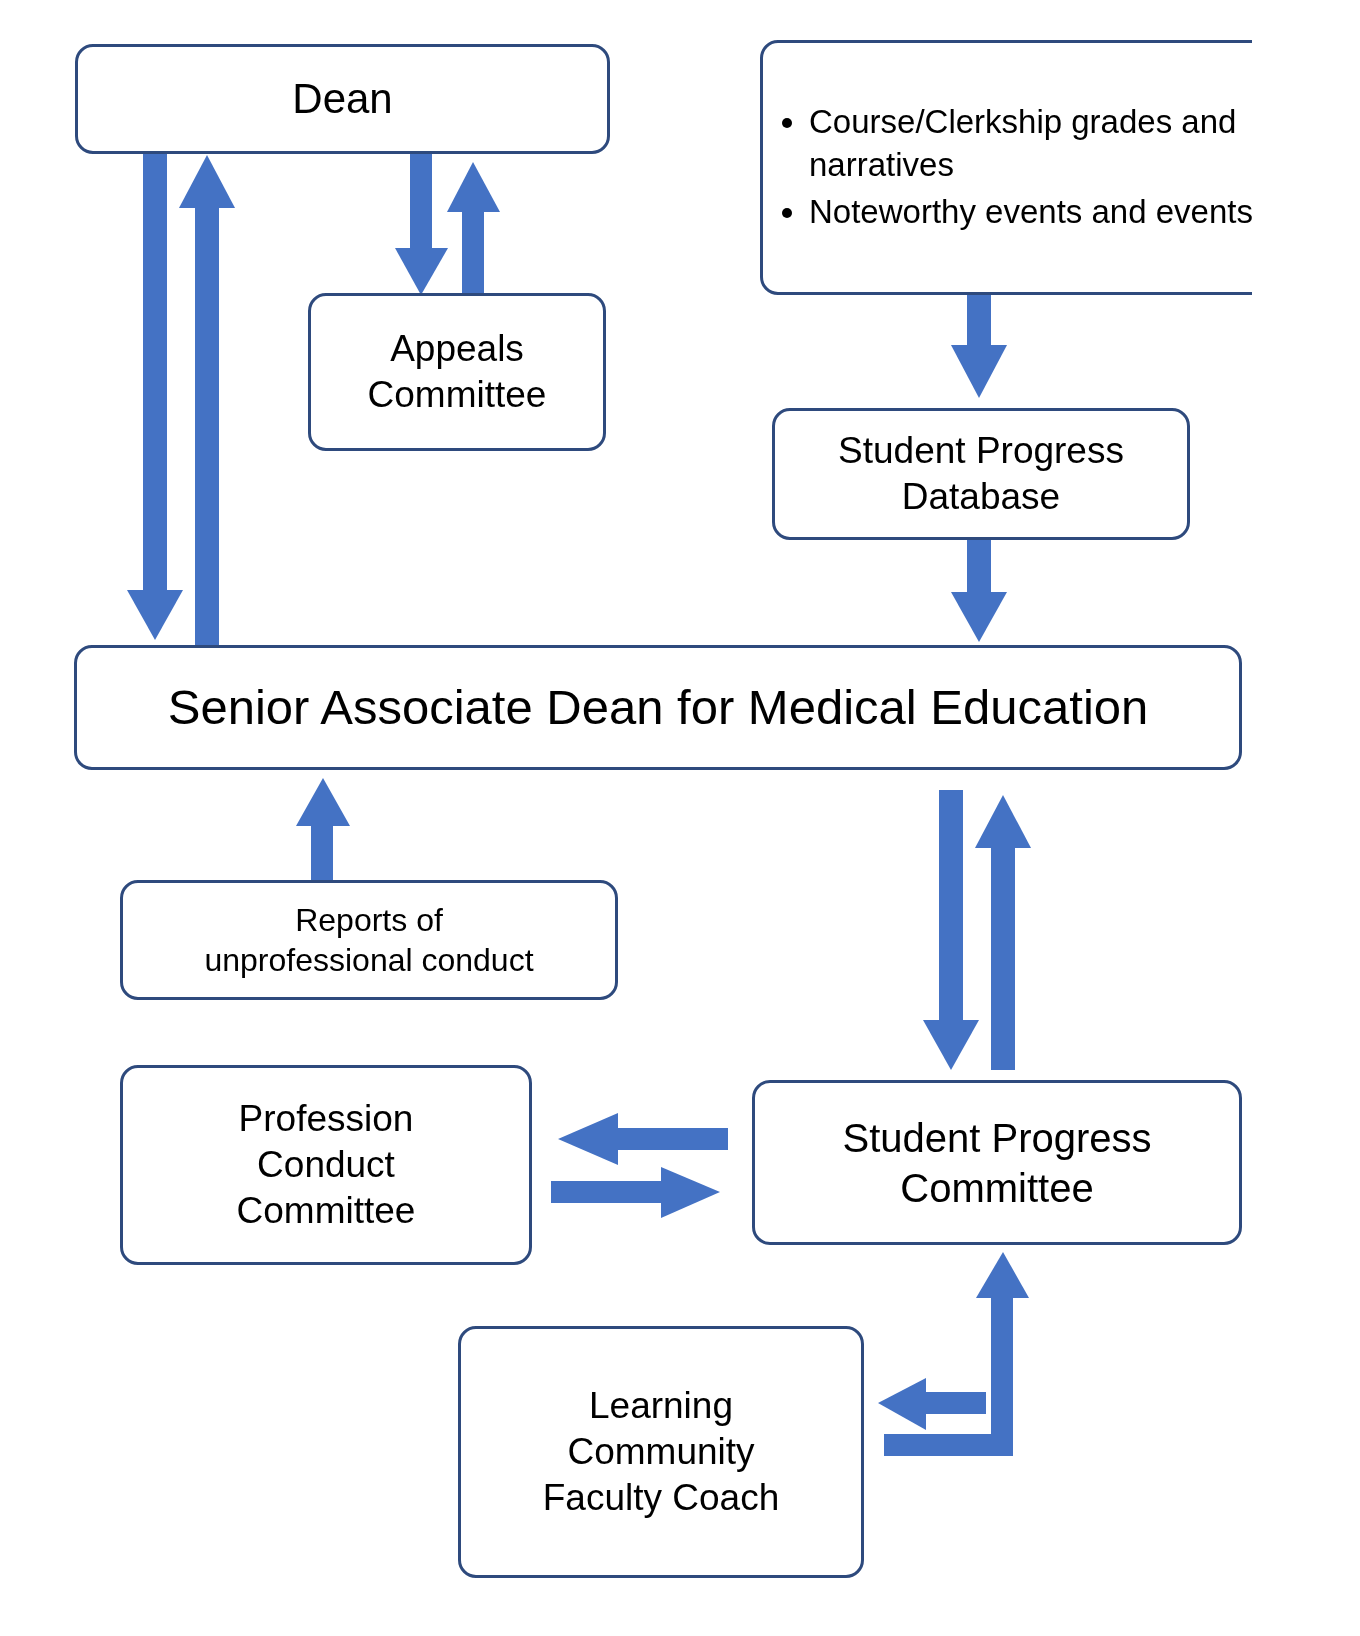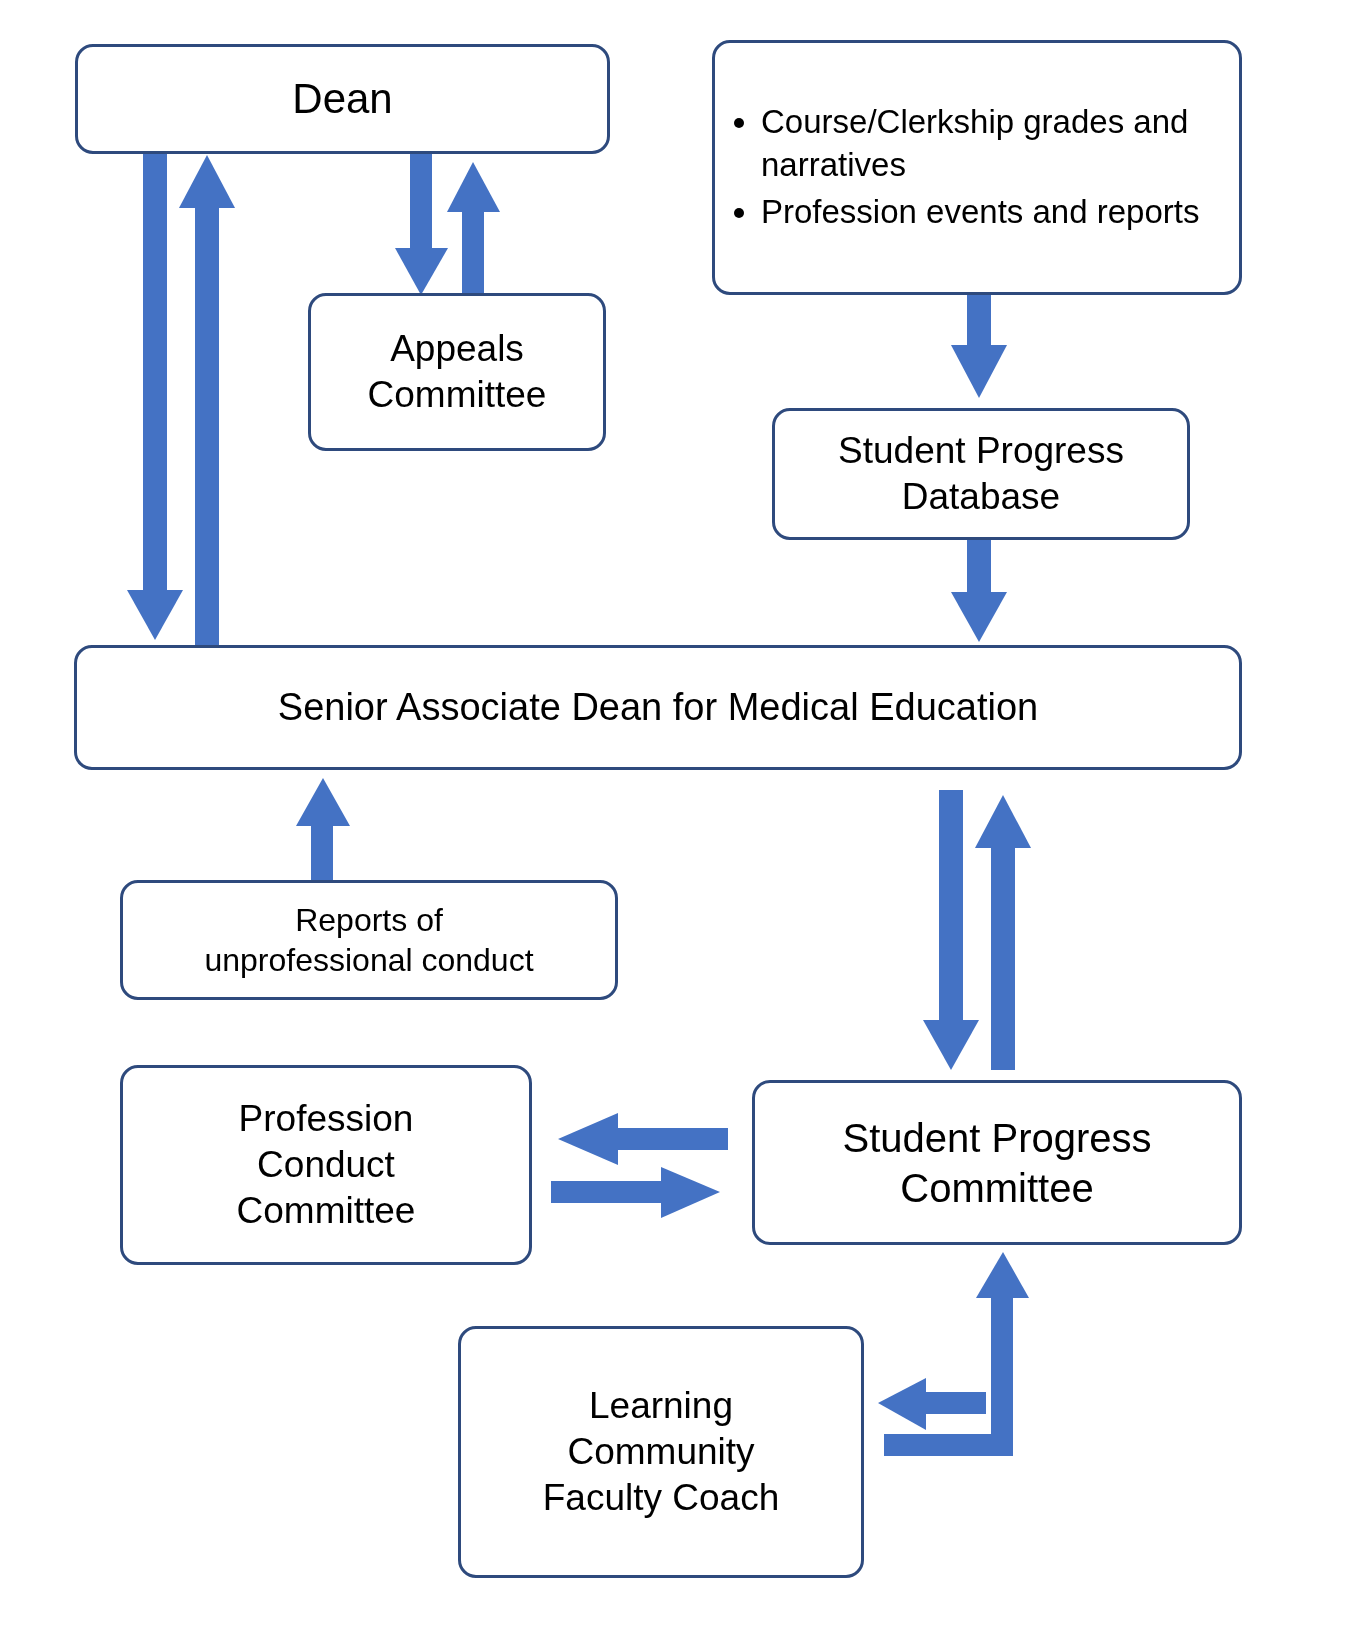--- a/index.html
+++ b/index.html
@@ -28,20 +28,21 @@
     color: #000000;
     line-height: 1.25;
     padding: 6px 10px;
   }
   .node span { display: block; width: 100%; white-space: pre-line; }
   .bullets {
     align-items: center;
     justify-content: flex-start;
     text-align: left;
     padding: 18px 16px;
+    margin-left: 48px;
   }
   .bullets ul {
     margin: 0;
     padding-left: 30px;
     list-style: disc;
   }
   .bullets li {
     margin: 4px 0;
     line-height: 1.3;
   }
@@ -130,35 +131,35 @@
     </g>
   </svg>
 
   <div class="node" style="left:75px; top:44px; width:535px; height:110px; font-size:42px;">
     <span>Dean</span>
   </div>
 
   <div class="node bullets" style="left:712px; top:40px; width:530px; height:255px; font-size:33px;">
     <ul>
       <li>Course/Clerkship grades and narratives</li>
-      <li>Profession events and reports</li>
+      <li>Noteworthy events and events</li>
     </ul>
   </div>
 
   <div class="node" style="left:308px; top:293px; width:298px; height:158px; font-size:37px;">
     <span>Appeals
 Committee</span>
   </div>
 
   <div class="node" style="left:772px; top:408px; width:418px; height:132px; font-size:37px;">
     <span>Student Progress
 Database</span>
   </div>
 
-  <div class="node" style="left:74px; top:645px; width:1168px; height:125px; font-size:38px;">
+  <div class="node" style="left:74px; top:645px; width:1168px; height:125px; font-size:49px;">
     <span>Senior Associate Dean for Medical Education</span>
   </div>
 
   <div class="node" style="left:76px; top:880px; width:498px; height:120px; font-size:32px;margin-left:44px;">
     <span>Reports of
 unprofessional conduct</span>
   </div>
 
   <div class="node" style="left:120px; top:1065px; width:412px; height:200px; font-size:37px;">
     <span>Profession

